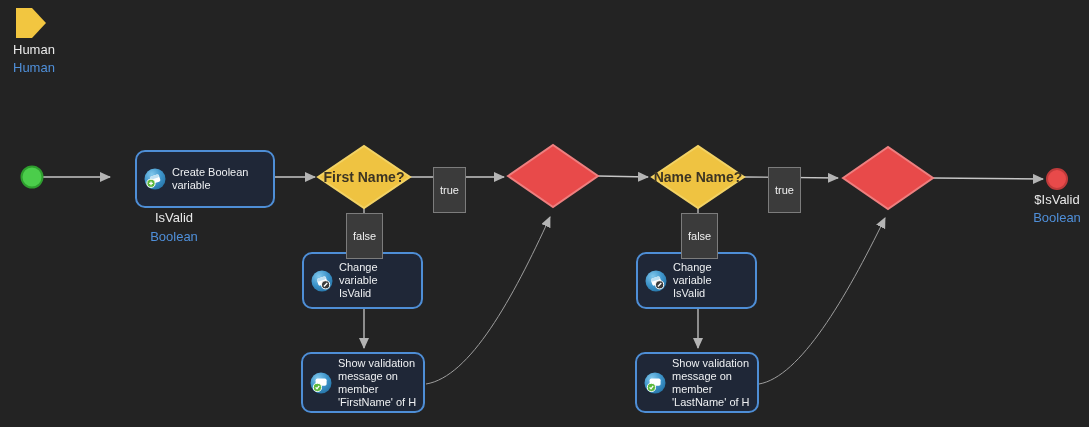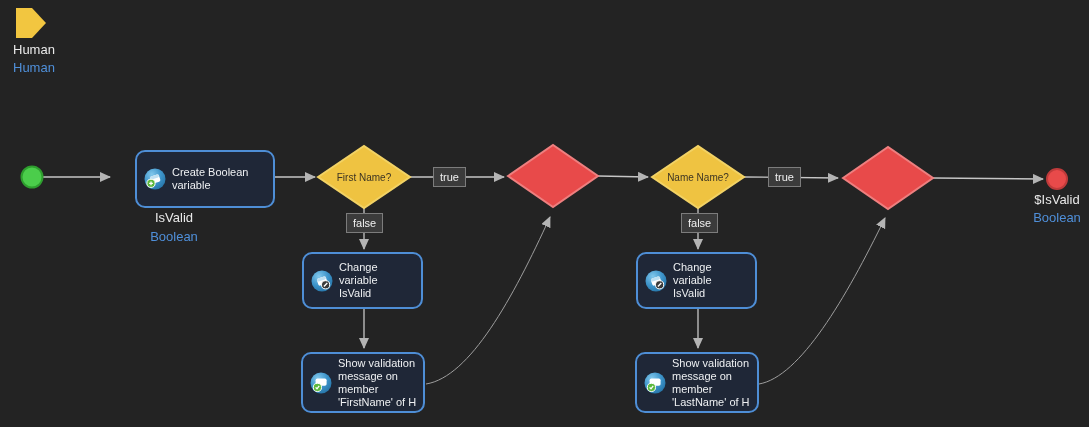--- a/index.html
+++ b/index.html
@@ -11,25 +11,25 @@
   .node{
     position:absolute;z-index:2;display:flex;align-items:center;box-sizing:border-box;
     background:#1f2737;border:2px solid #4e8ed6;border-radius:10px;padding:4px 6px 4px 7px;
   }
   .nicon{flex:0 0 22px;width:22px;height:22px;margin-right:6px;}
   .ntext{
     color:#eef0f2;font-size:11px;line-height:13px;white-space:pre-line;text-align:left;
   }
   .badge{
     position:absolute;z-index:3;background:#3b3b3b;border:1px solid #7c7c7c;color:#f0f0f0;
-    font-size:11px;line-height:12px;padding:3px 6px;text-align:left;
+    font-size:11px;line-height:12px;padding:16px 6px;text-align:left;
   }
   .dlabel{
     position:absolute;z-index:2;display:flex;align-items:center;justify-content:center;
-    font-size:10px;color:#3c3423;
+    font-size:14px;color:#3c3423;font-weight:bold;
   }
   .freelabel{position:absolute;z-index:2;font-size:13px;line-height:13px;}
   .white{color:#e9e9e9;}
   .blue{color:#4f8fd9;}
   .center{text-align:center;}
 </style>
 </head>
 <body>
 
 <div id="canvas">

